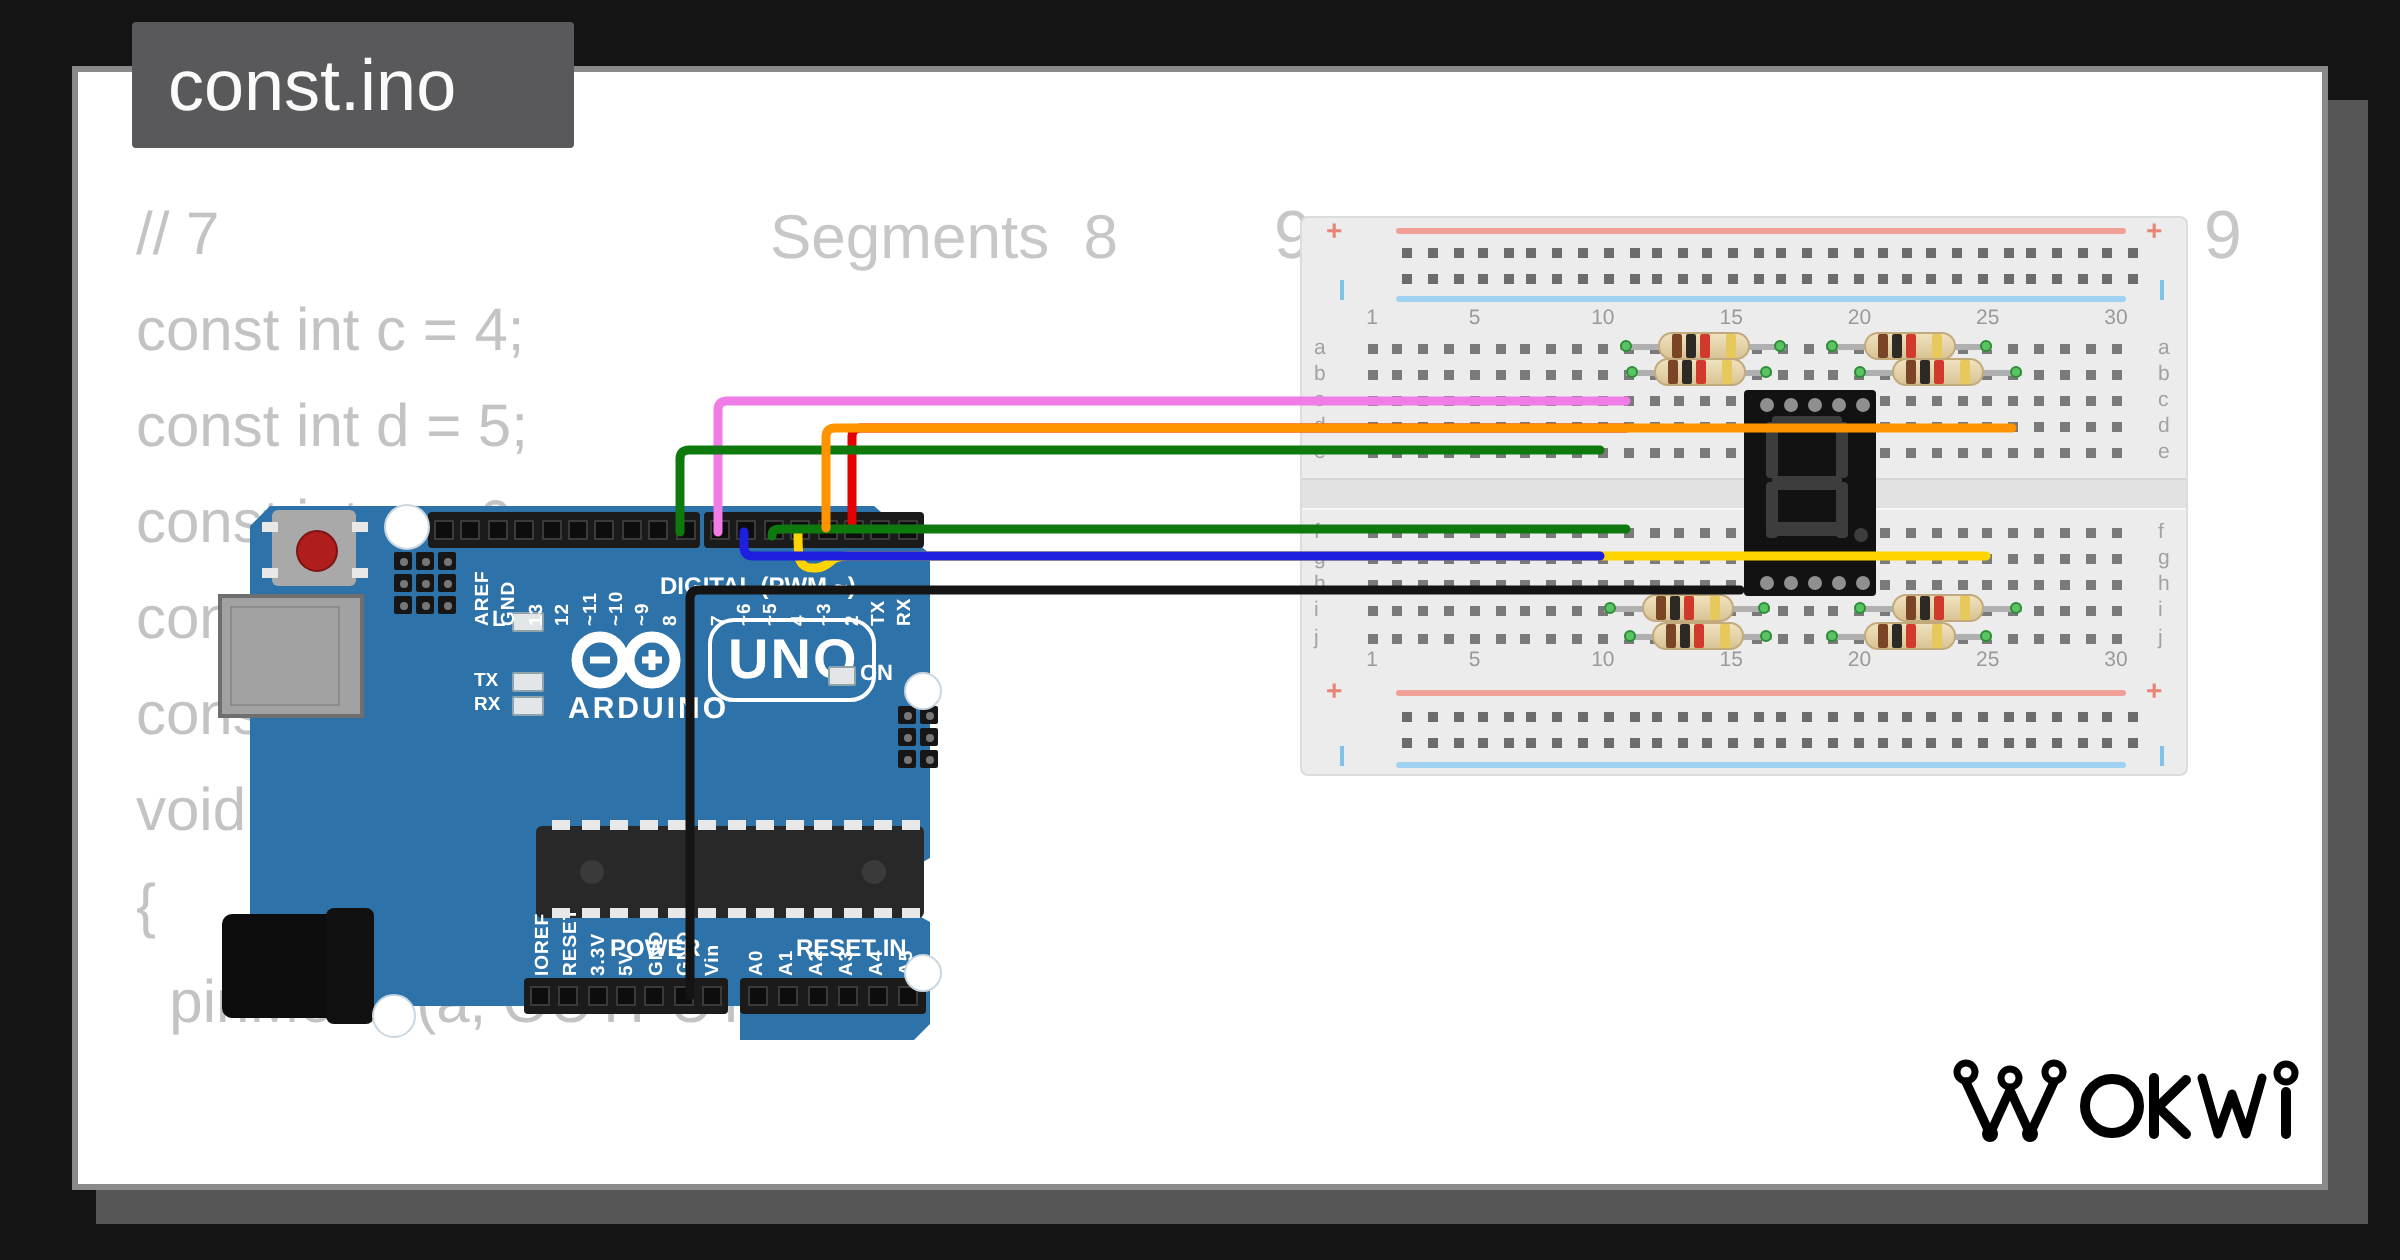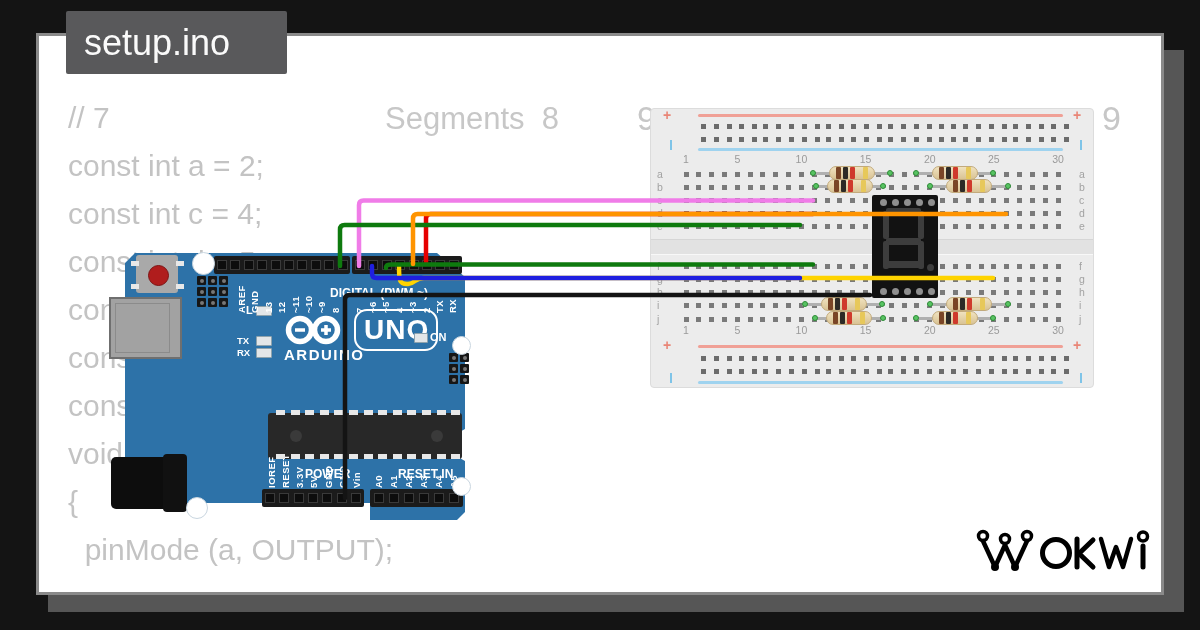--- a/index.html
+++ b/index.html
@@ -69,21 +69,20 @@
   .sr{position:absolute;width:1px;height:1px;overflow:hidden;clip-path:inset(50%)}
 </style>
 </head>
 <body>
 
 <div id="shadow" class="abs"></div>
 <div id="page" class="abs"></div>
 
 <div id="code" class="abs">
     <div class="code-line">// 7</div>
-    <div class="code-line">const int a = 2;</div>
     <div class="code-line">const int c = 4;</div>
     <div class="code-line">const int d = 5;</div>
     <div class="code-line">const int e = 6;</div>
     <div class="code-line">const int f = 7;</div>
     <div class="code-line">const int g = 8;</div>
     <div class="code-line">void setup()</div>
     <div class="code-line">{</div>
     <div class="code-line">  pinMode (a, OUTPUT);</div>
   </div>
 <span class="abs ghost" style="left:385px;top:101px">Segments  8</span>
@@ -635,21 +634,21 @@
     <path d="M104,16 V44" stroke-width="5"></path>
     <path d="M120,17 L106,30.5 L120,44" stroke-width="5"></path>
     <path d="M128,16 L136,44 L143,24 L150,44 L158,16"></path>
     <path d="M170,23 V44" stroke-width="5"></path>
     <circle cx="170" cy="13.5" r="4.5" stroke-width="3.5"></circle>
   </g>
 </svg>
 <span class="sr">WOKWI</span>
 
 <div id="tab" class="abs">
-  <span>setup.ino</span>
+  <span>const.ino</span>
 </div>
 
 <div class="abs resistor" style="left: 810px; top: 165px; width: 83px;">
     <div class="rlead"></div>
     <div class="rclip" style="left: 0px;"></div>
     <div class="rclip" style="right: 0px;"></div>
     <div class="rbody">
       <div class="rband" style="left: 6px; background: rgb(122, 69, 38);"></div>
       <div class="rband" style="left: 13px; background: rgb(45, 42, 38);"></div>
       <div class="rband" style="left: 20px; background: rgb(207, 58, 44);"></div>

